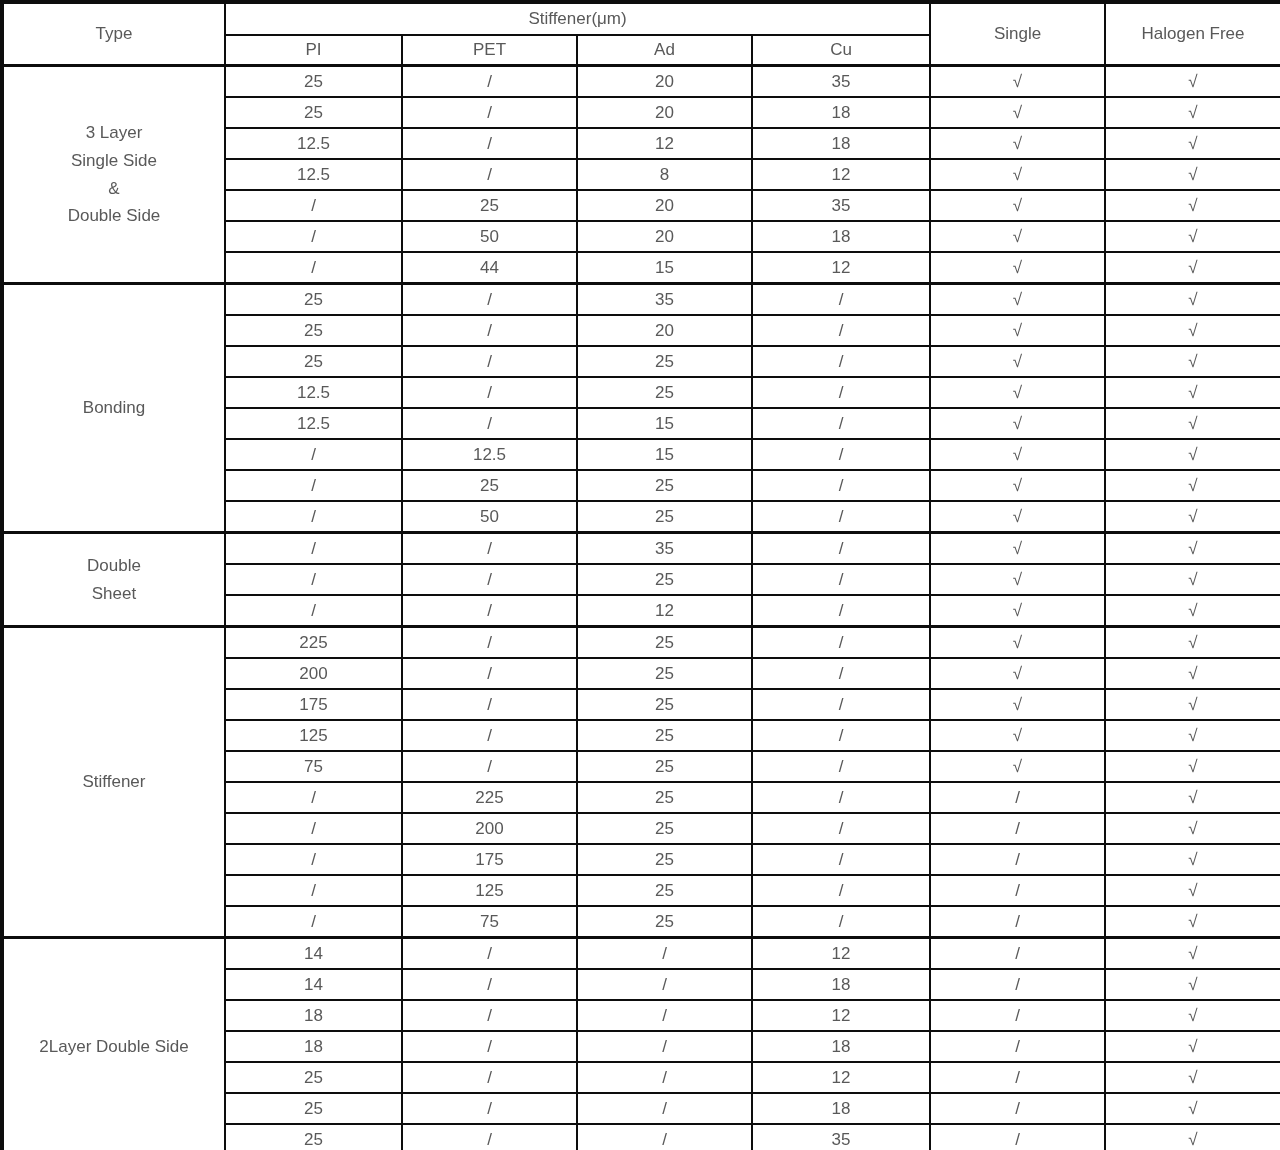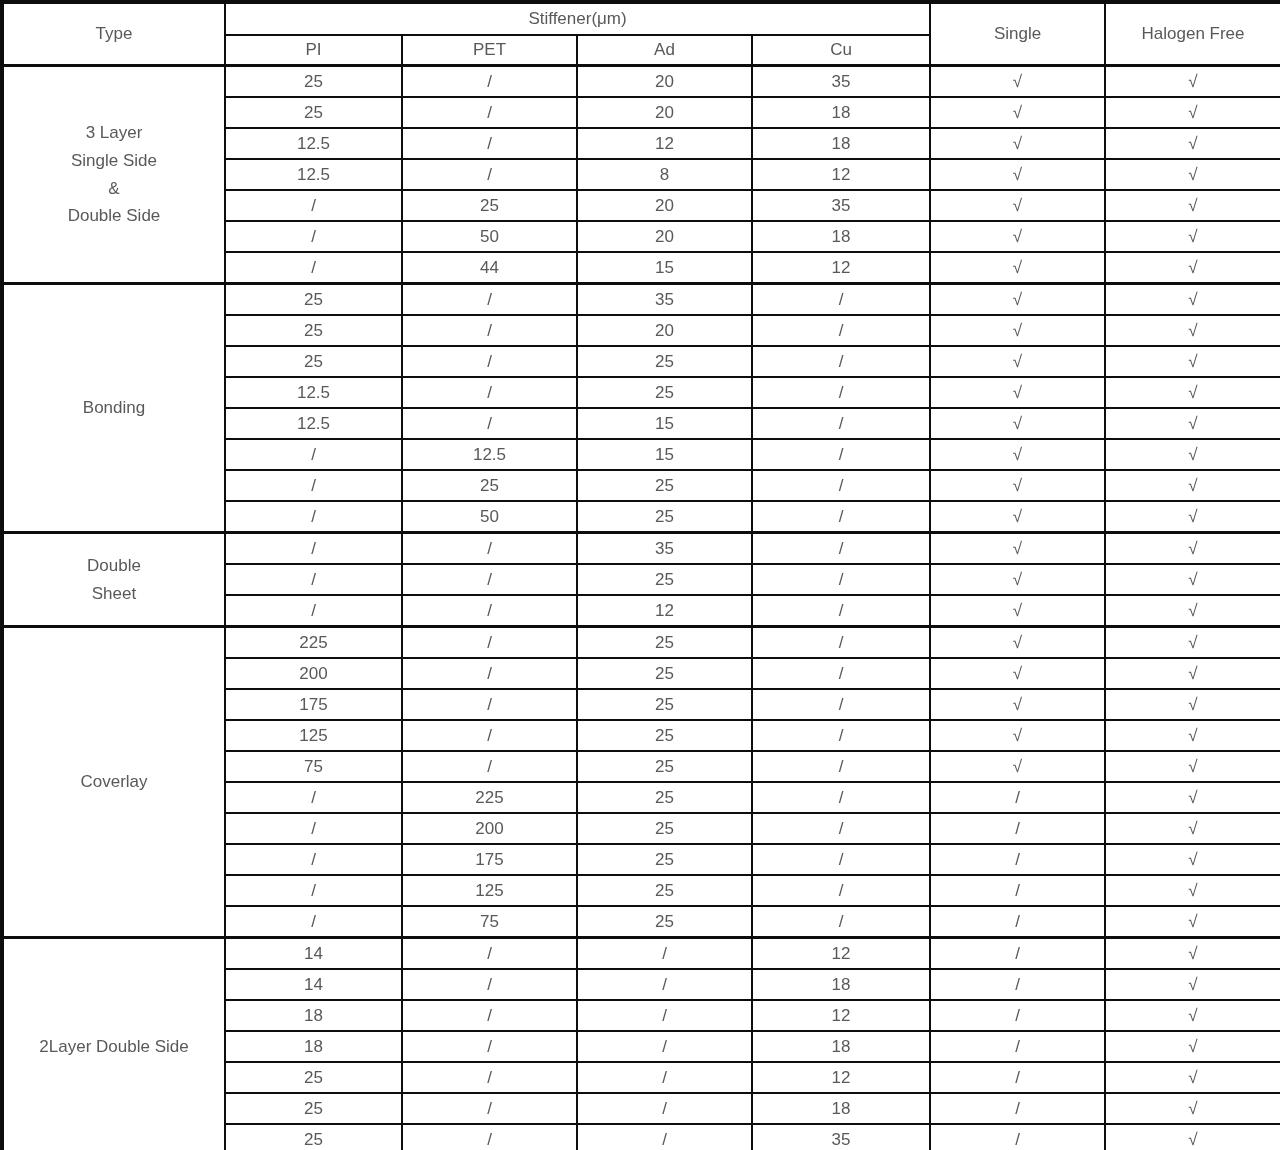--- a/index.html
+++ b/index.html
@@ -226,21 +226,21 @@
         </tr>
         <tr>
           <td>/</td>
           <td>/</td>
           <td>12</td>
           <td>/</td>
           <td>√</td>
           <td>√</td>
         </tr>
         <tr class="section-start">
-          <td class="type-cell" rowspan="10">Coverlay</td>
+          <td class="type-cell" rowspan="10">Stiffener</td>
           <td>225</td>
           <td>/</td>
           <td>25</td>
           <td>/</td>
           <td>√</td>
           <td>√</td>
         </tr>
         <tr>
           <td>200</td>
           <td>/</td>

